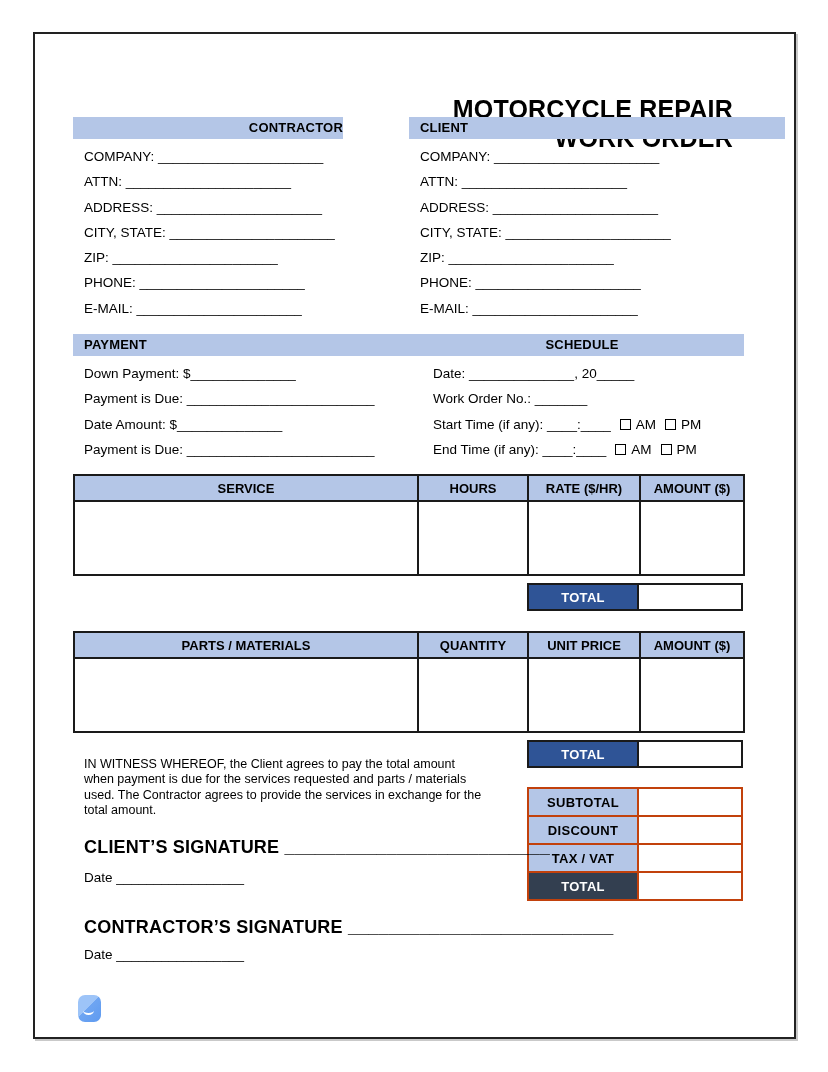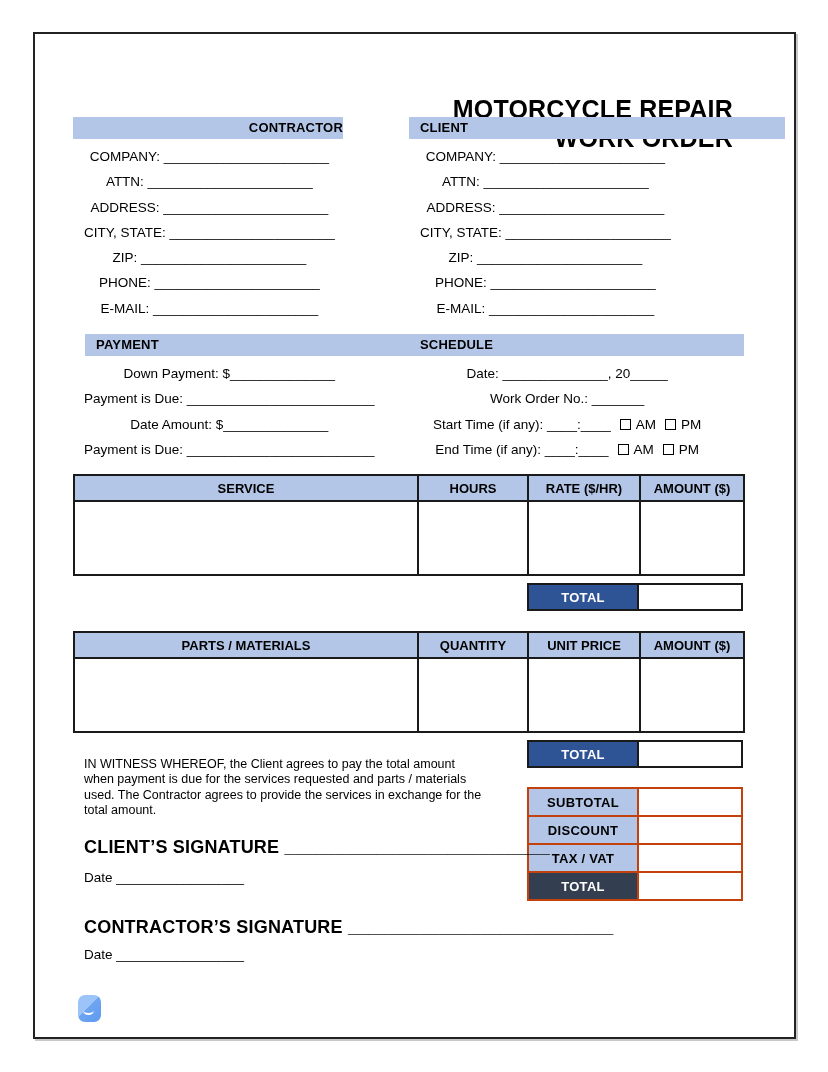--- a/index.html
+++ b/index.html
@@ -13,21 +13,21 @@
   }
   .doc-title{
     position:absolute;top:48px;right:95px;text-align:right;
     font-size:25px;font-weight:bold;line-height:29px;letter-spacing:0.2px;margin-top:47px;
   }
   .bar{
     position:absolute;height:22px;background:#b4c6e7;box-sizing:border-box;
     font-size:13px;font-weight:bold;line-height:22px;padding-left:11px;letter-spacing:0.2px;
   }
   .fields{position:absolute;font-size:13.5px;}
-  .field{height:25.3px;line-height:25.3px;white-space:pre;text-align:center;}
+  .field{height:25.3px;line-height:25.3px;white-space:pre;}
   .cb{
     display:inline-block;width:11px;height:11px;border:1.5px solid #000;
     box-sizing:border-box;vertical-align:-1px;margin:0 5px 0 9px;background:#fff;
   }
   table.grid{position:absolute;border-collapse:collapse;table-layout:fixed;padding-left:32px;}
   table.grid th{
     border:2px solid #1a1a1a;background:#b4c6e7;height:24px;
     font-size:13px;font-weight:bold;text-align:center;padding:0;
   }
   table.grid td{border:2px solid #1a1a1a;height:72px;background:#fff;padding:0;}
@@ -82,29 +82,29 @@
 <div class="fields" style="left:420px;top:144px;">
   <div class="field">COMPANY: ______________________</div>
   <div class="field">ATTN: ______________________</div>
   <div class="field">ADDRESS: ______________________</div>
   <div class="field">CITY, STATE: ______________________</div>
   <div class="field">ZIP: ______________________</div>
   <div class="field">PHONE: ______________________</div>
   <div class="field">E-MAIL: ______________________</div>
 </div>
 
-<div class="bar" style="left:85px;top:334px;width:362px;">PAYMENT</div>
+<div class="bar" style="left:73px;top:334px;width:362px;">PAYMENT</div>
 <div class="fields" style="left:84px;top:361px;">
   <div class="field">Down Payment: $______________</div>
   <div class="field">Payment is Due: _________________________</div>
   <div class="field">Date Amount: $______________</div>
   <div class="field">Payment is Due: _________________________</div>
 </div>
 
-<div class="bar" style="left:409px;top:334px;width:335px;">SCHEDULE</div>
+<div class="bar" style="left:409px;top:334px;width:335px;text-align:center;">SCHEDULE</div>
 <div class="fields" style="left:433px;top:361px;">
   <div class="field">Date: ______________, 20_____</div>
   <div class="field">Work Order No.: _______</div>
   <div class="field"><span>Start Time (if any): ____:____</span><span class="cb"></span><span>AM</span><span class="cb"></span><span>PM</span></div>
   <div class="field"><span>End Time (if any): ____:____</span><span class="cb"></span><span>AM</span><span class="cb"></span><span>PM</span></div>
 </div>
 
 <table class="grid" style="left:73px;top:474px;">
   <colgroup>
       <col style="width:344px">

